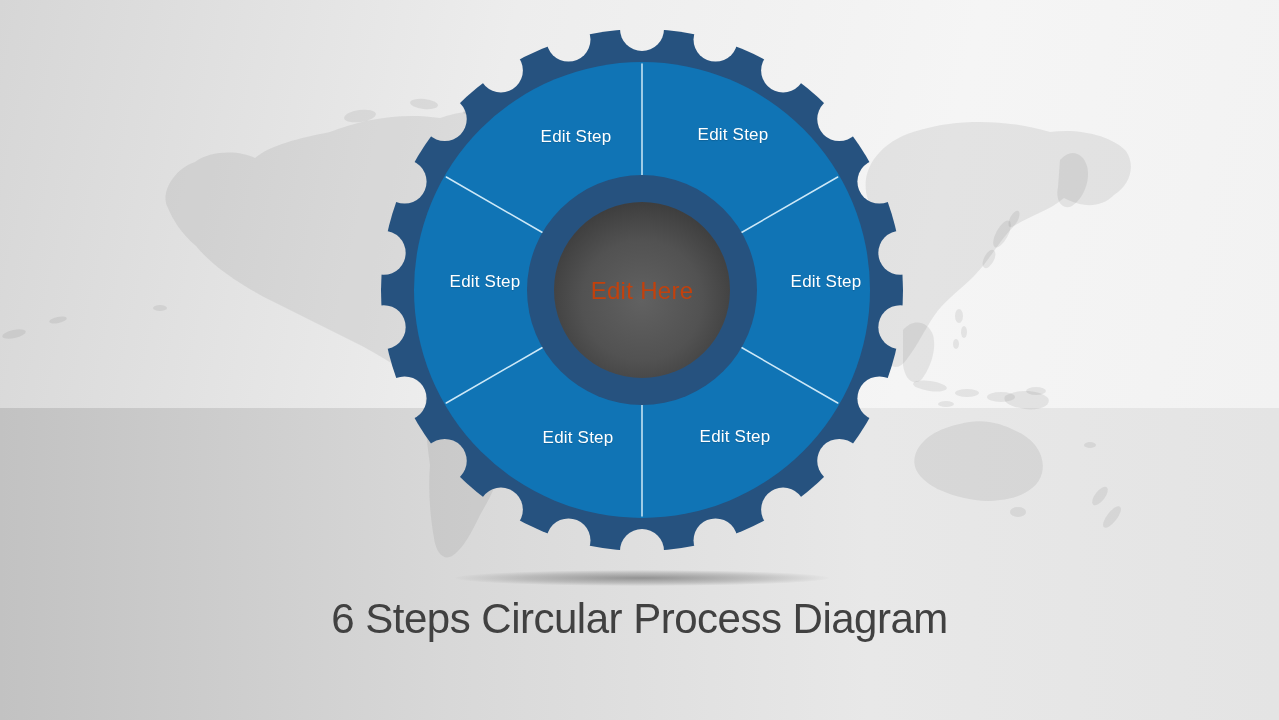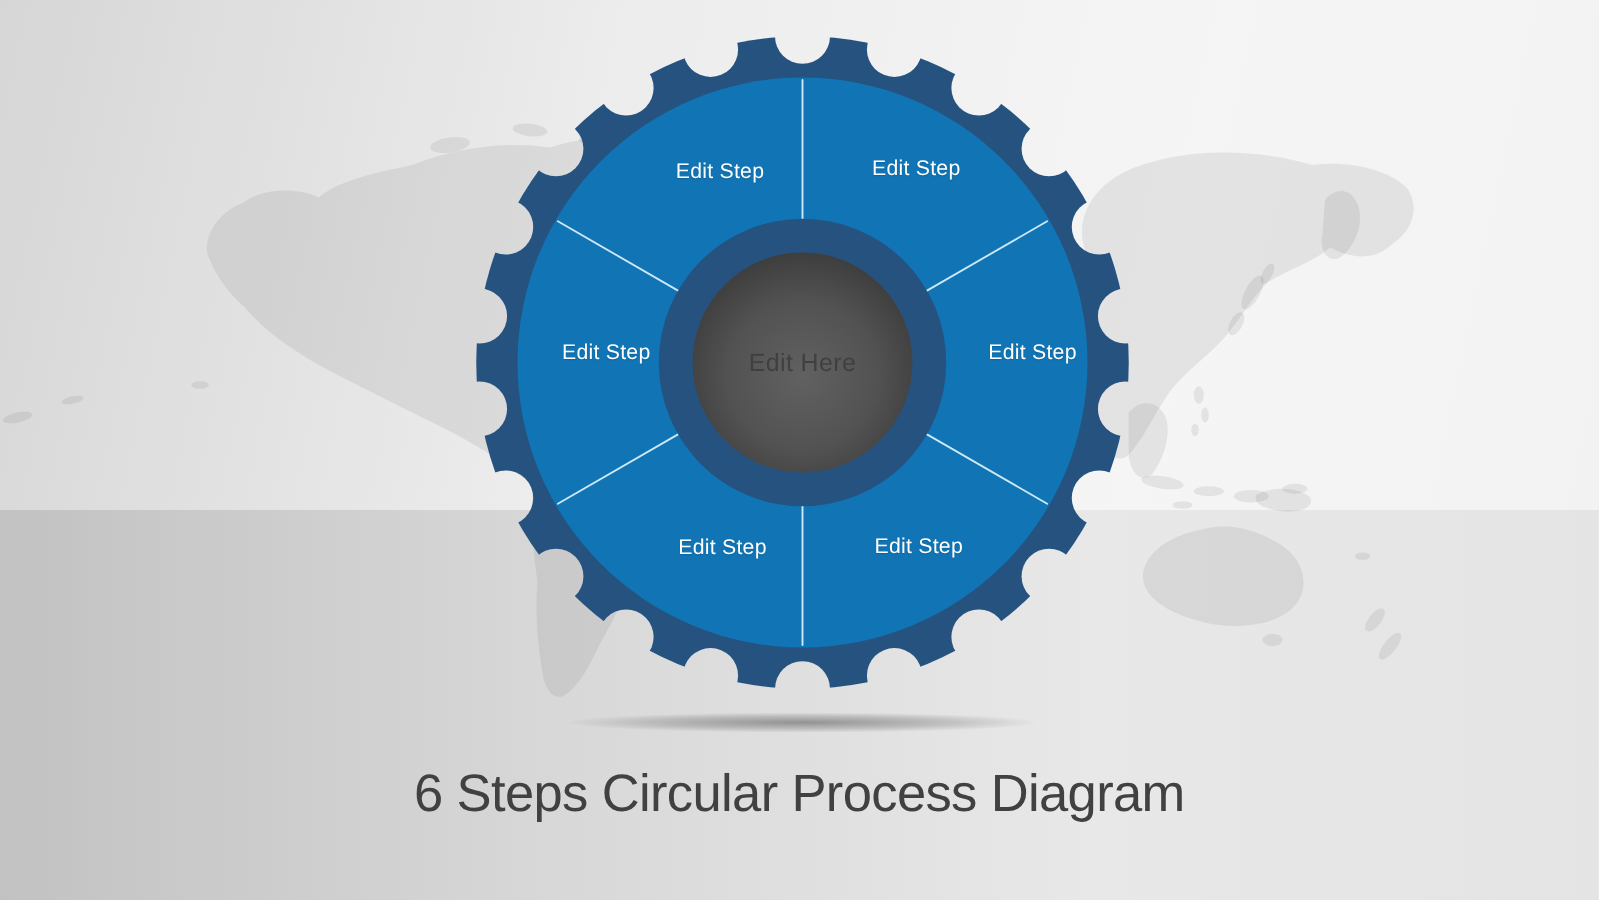--- a/index.html
+++ b/index.html
@@ -28,25 +28,25 @@
   .hub-ring{fill:var(--hub-ring,#26527f);}
   .divider{stroke:var(--divider,#cde8f7);stroke-width:1.5;stroke-linecap:round;}
   .step-label{
     position:absolute;transform:translate(-50%,-50%);
     color:#fff;font-size:17px;letter-spacing:.2px;white-space:nowrap;cursor:text;
     text-shadow:0 1px 1px rgba(0,0,0,0.15);
     padding-left:28px;
   }
   .center-label{
     position:absolute;left:642px;top:291px;transform:translate(-50%,-50%);
-    color:#404040;font-size:20px;letter-spacing:.3px;white-space:nowrap;cursor:text;
+    color:#c2410c;font-size:24px;letter-spacing:.3px;white-space:nowrap;cursor:text;
   }
   .slide-title{
     position:absolute;left:0;right:0;top:595px;text-align:center;
-    color:var(--title-text,#414141);font-size:42px;letter-spacing:-0.5px;cursor:text;margin-top:16px;
+    color:var(--title-text,#414141);font-size:42px;letter-spacing:-0.5px;cursor:text;
   }
 </style>
 </head>
 <body>
 
 <div class="bg-top"></div>
 <div class="bg-band"></div>
 
 <svg class="map-svg" width="1279" height="720" viewBox="0 0 1279 720">
   <g class="map-shape">

